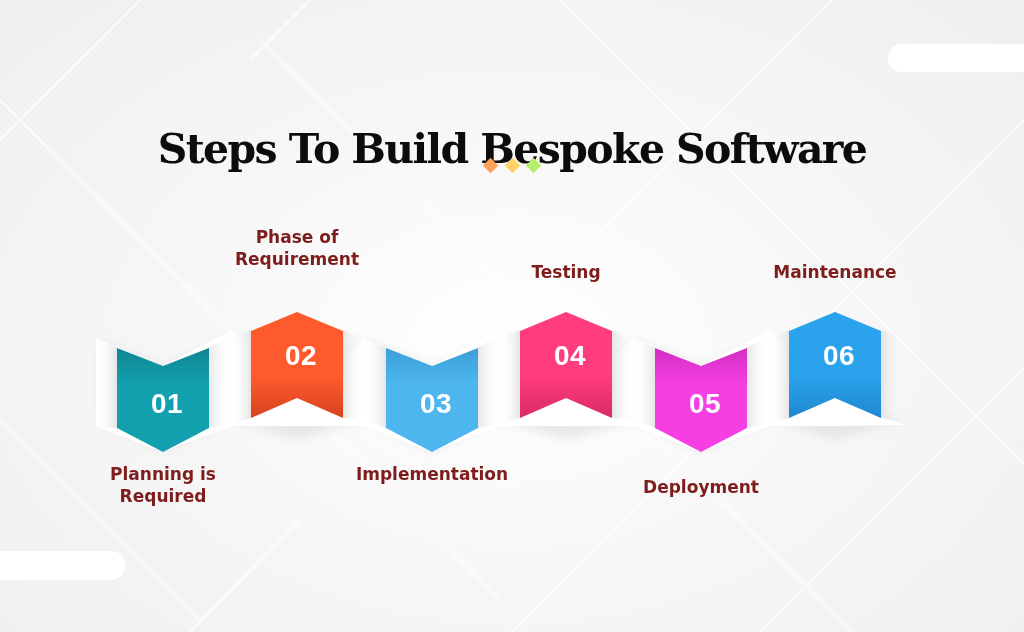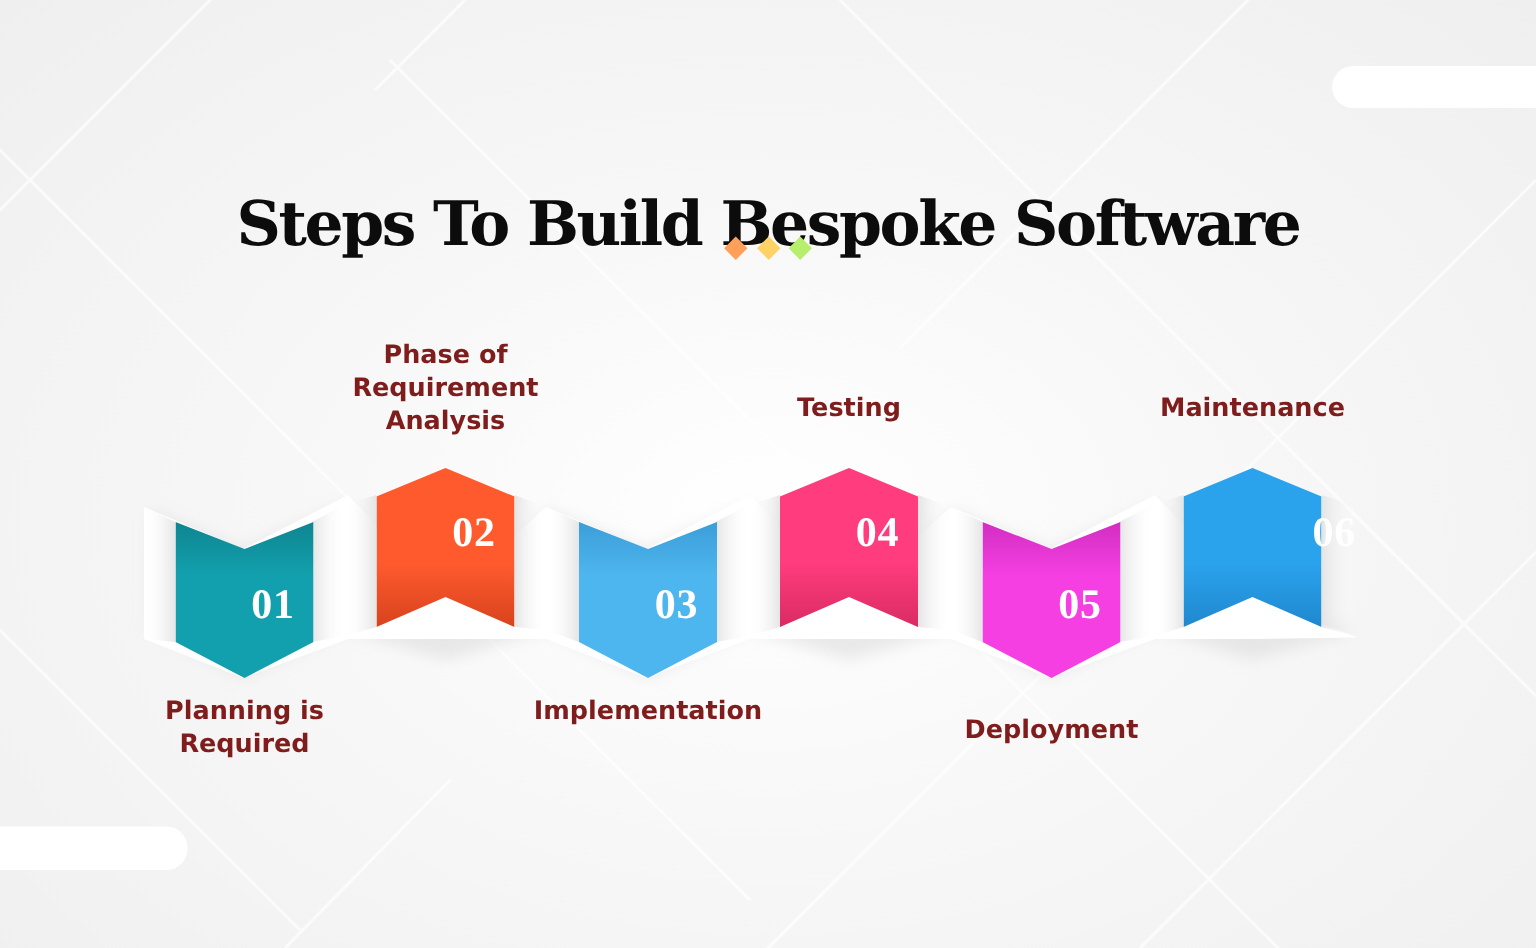--- a/index.html
+++ b/index.html
@@ -75,25 +75,24 @@
       width: 92px;
       height: 105px;
     }
     .badge svg { display: block; }
     .num {
       position: absolute;
       left: 0;
       width: 100px;
       text-align: center;
       color: #ffffff;
-      font-family: Liberation Serif, serif;
+      font-family: Liberation Sans, sans-serif;
       font-weight: bold;
       font-size: 28px;
       letter-spacing: 0.5px;
-      padding-left: 15px;
     }
     .label {
       position: absolute;
       width: 200px;
       left: -54px;
       text-align: center;
       font-family: "DejaVu Sans", "Liberation Sans", sans-serif;
       font-size: 17px;
       line-height: 22px;
       color: #7f1d1d;
@@ -182,21 +181,20 @@
   <div class="label" style="top:115px;">
     <div>Planning is</div>
     <div>Required</div>
   </div>
 </div>
 
 <div class="step" style="left:251px;top:312px;">
   <div class="label" style="top:-86px;">
     <div>Phase of</div>
     <div>Requirement</div>
-    <div>Analysis</div>
   </div>
   <div class="badge" style="top:0;">
     <svg width="92" height="107" viewBox="0 0 92 107">
       <defs>
           <linearGradient id="g2" x1="0" y1="0" x2="0" y2="1">
             <stop offset="0" stop-color="#FF5A2E"></stop>
             <stop offset="0.6" stop-color="#FF5A2E"></stop>
             <stop offset="1" stop-color="#D8431D"></stop>
           </linearGradient>
         </defs>
@@ -272,14 +270,14 @@
       <defs>
           <linearGradient id="g6" x1="0" y1="0" x2="0" y2="1">
             <stop offset="0" stop-color="#2AA2EC"></stop>
             <stop offset="0.6" stop-color="#2AA2EC"></stop>
             <stop offset="1" stop-color="#1F88CF"></stop>
           </linearGradient>
         </defs>
       <polygon points="46,0 92,19 92,106 46,86 0,106 0,19" fill="url(#g6)"></polygon>
     </svg>
   </div>
-  <div class="num" style="top:28px;text-align:right;">06</div>
+  <div class="num" style="top:28px;">06</div>
 </div>
 
 </body></html>

